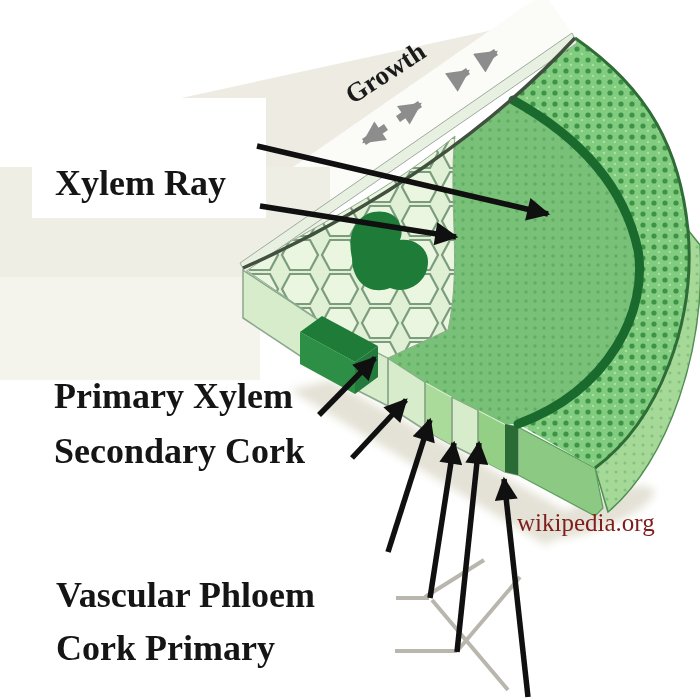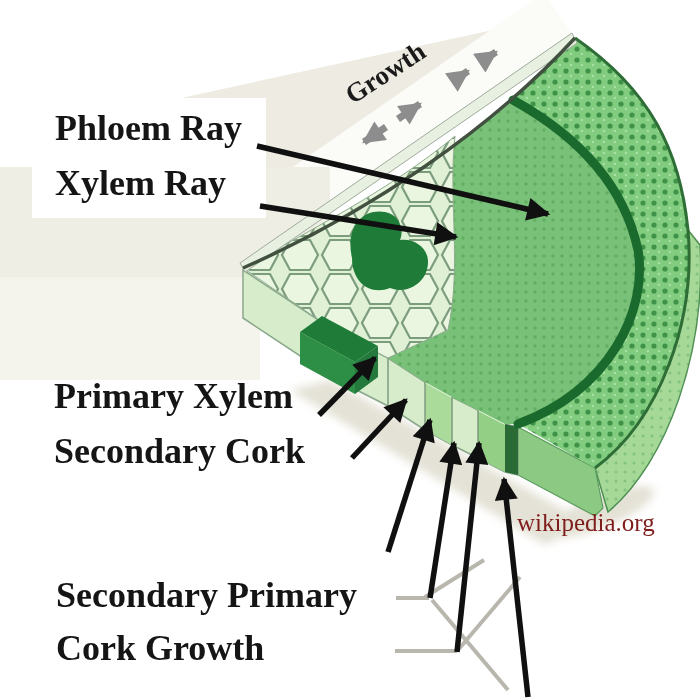--- a/index.html
+++ b/index.html
@@ -128,21 +128,20 @@
       <line x1="352" y1="458" x2="406" y2="400" marker-end="url(#mB)"></line>
       <line x1="388" y1="552" x2="430" y2="420" marker-end="url(#mB)"></line>
       <line x1="430" y1="598" x2="454" y2="443" marker-end="url(#mB)"></line>
       <line x1="457" y1="652" x2="479" y2="443" marker-end="url(#mB)"></line>
       <line x1="528" y1="697" x2="504" y2="479" marker-end="url(#mB)"></line>
     </g>
   </svg>
 
   <div class="growth">Growth</div>
 
-  <div class="lbl" style="left:55px;top:110px;">Phloem Ray</div>
   <div class="lbl" style="left:55px;top:165px;">Xylem Ray</div>
   <div class="lbl" style="left:54px;top:378px;">Primary Xylem</div>
   <div class="lbl" style="left:54px;top:433px;">Secondary Cork</div>
-  <div class="lbl" style="left:56px;top:577px;">Secondary Primary</div>
-  <div class="lbl" style="left:56px;top:630px;">Cork Growth</div>
+  <div class="lbl" style="left:56px;top:577px;">Vascular Phloem</div>
+  <div class="lbl" style="left:56px;top:630px;">Cork Primary</div>
 
   <div class="attr">wikipedia.org</div>
 </div>
 
 </body></html>

